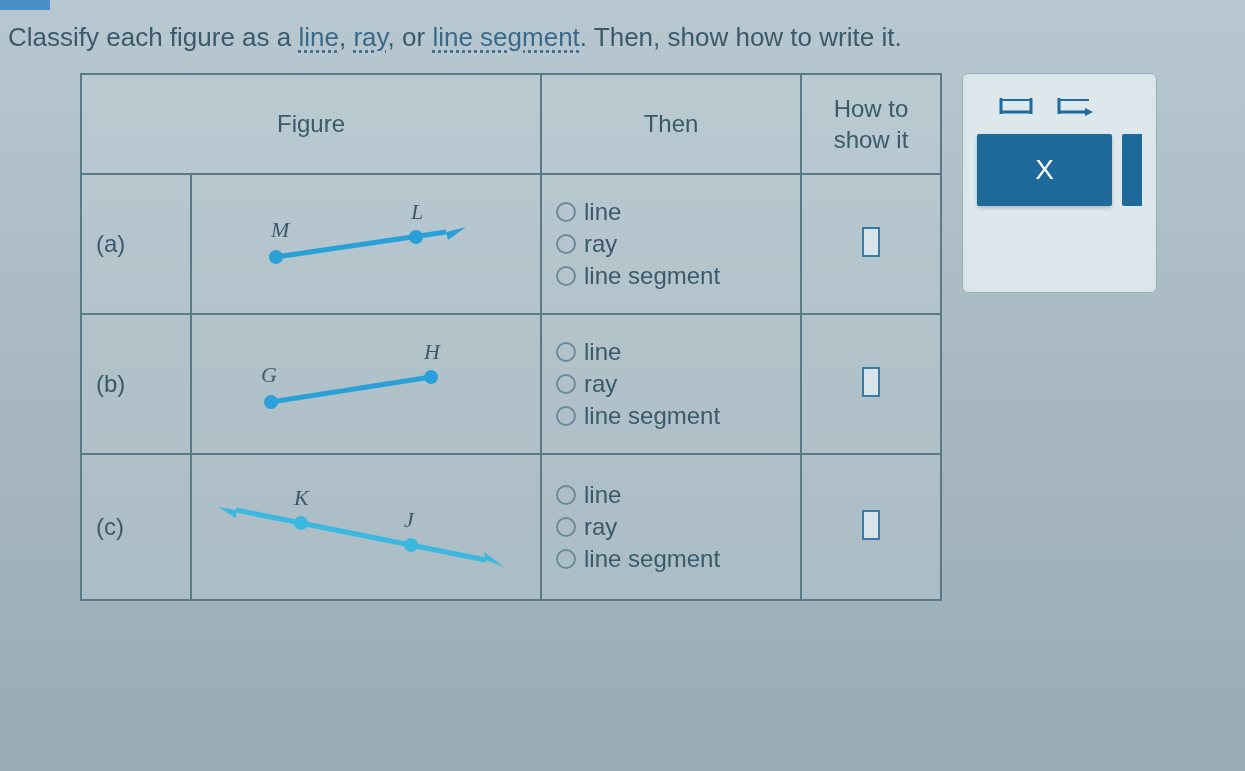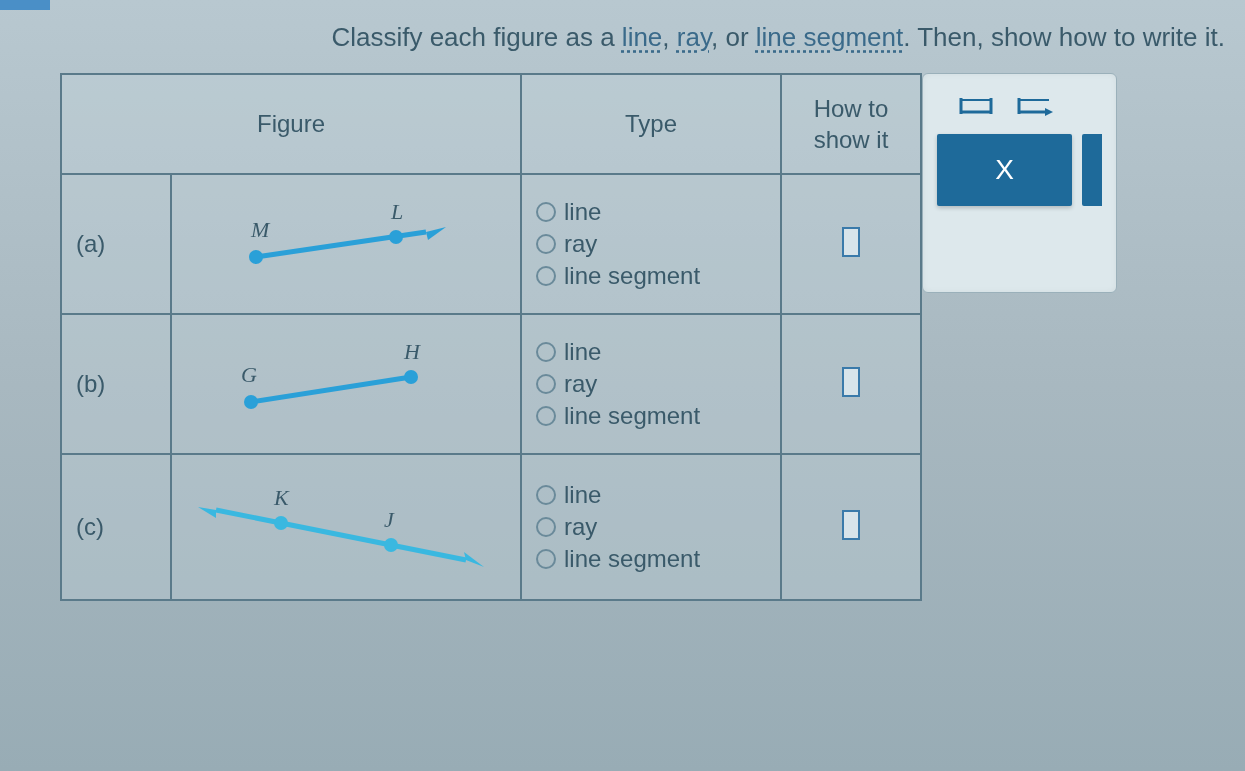--- a/index.html
+++ b/index.html
@@ -16,30 +16,30 @@
   .top-stub {
     width: 50px;
     height: 10px;
     background: #4a8fc7;
     margin-left: 0;
   }
   .instruction {
     font-size: 26px;
     padding: 12px 20px 20px 8px;
     color: #3a5a6a;
-    text-align: right;
   }
   .instruction .link {
     color: #3a6a8a;
     text-decoration: underline dotted;
     text-underline-offset: 4px;
   }
   .main-area {
     display: flex;
-    padding-left: 60px;
+    gap: 20px;
+    padding-left: 80px;
   }
   table.grid {
     border-collapse: collapse;
     background: rgba(200,215,222,0.3);
   }
   table.grid th, table.grid td {
     border: 2px solid #5a7a8a;
     padding: 10px 14px;
     vertical-align: middle;
     font-weight: normal;
@@ -152,21 +152,21 @@
 
 <div class="instruction">
   <span>Classify each figure as a </span><span class="link">line</span><span>, </span><span class="link">ray</span><span>, or </span><span class="link">line segment</span><span>. Then, show how to write it.</span>
 </div>
 
 <div class="main-area">
 <table class="grid">
   <tbody>
         <tr>
     <th colspan="2">Figure</th>
-    <th>Type</th>
+    <th>Then</th>
     <th class="howto">How to show it</th>
   </tr>
 
   <tr>
     <td class="rowlabel">(a)</td>
     <td class="figcell">
       <svg width="300" height="110">
         <line class="segline" x1="60" y1="70" x2="230" y2="45"></line>
         <polygon class="arrow" points="230,45 250,40 232,53"></polygon>
         <circle class="pt" cx="60" cy="70" r="7"></circle>

